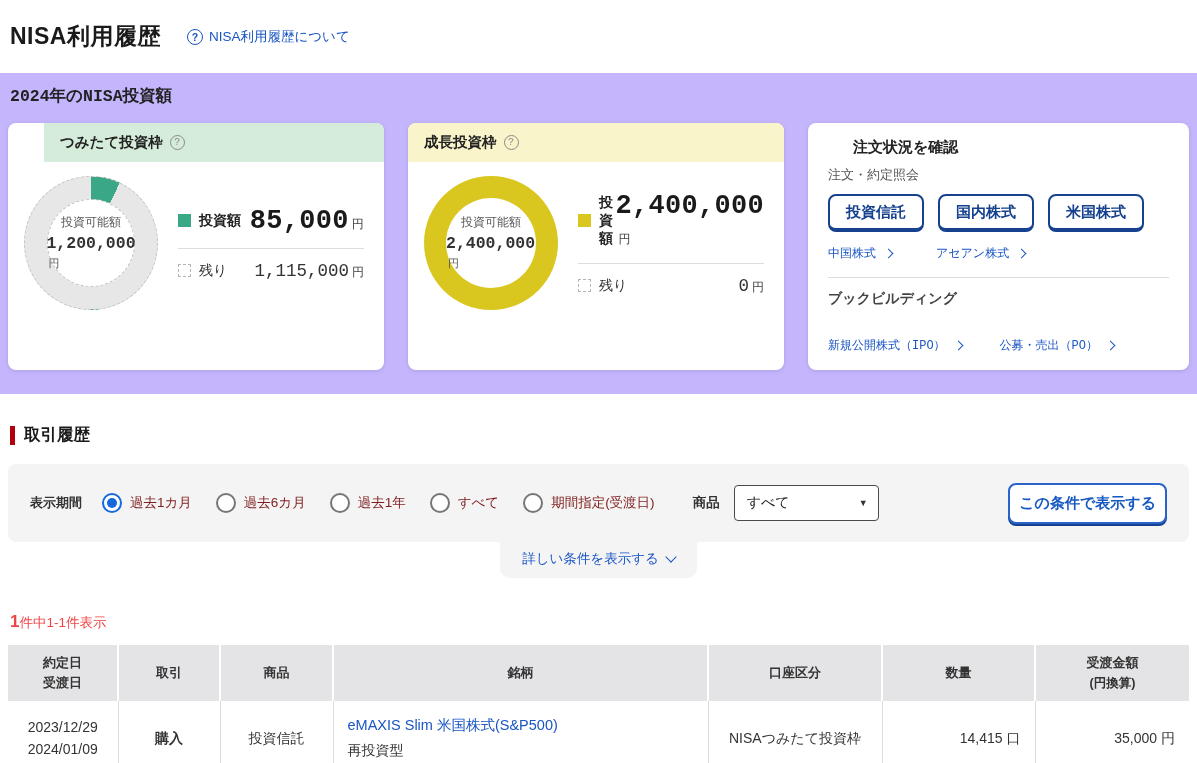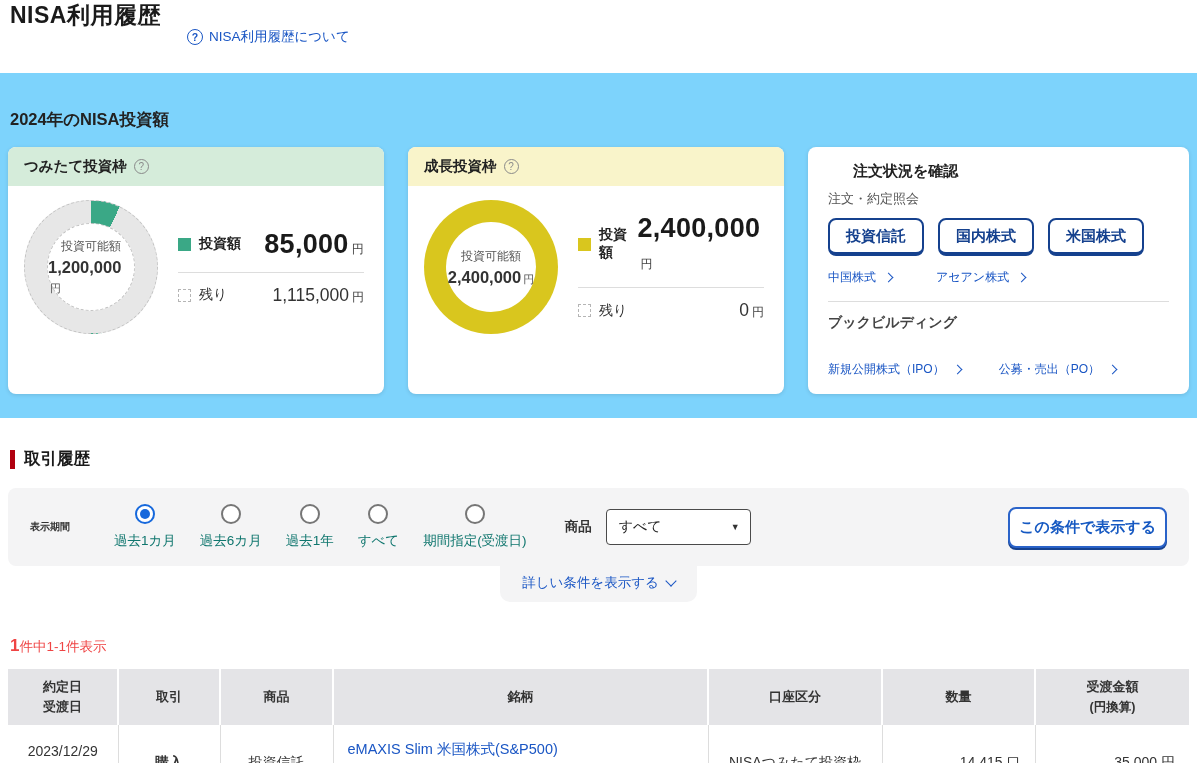--- a/index.html
+++ b/index.html
@@ -3,35 +3,35 @@
 <meta charset="utf-8">
 <style>
   * { box-sizing: border-box; }
   html,body { margin:0; padding:0; }
   body {
     width:1197px; min-height:763px; background:#ffffff;
     font-family:"Liberation Sans","DejaVu Sans",sans-serif;
     color:#333; font-size:14px;
   }
   
-  .page-header { height:73px; display:flex; padding:0 10px; gap:26px; }
+  .page-header { height:73px; display:flex; align-items:center; padding:0 10px; gap:26px; }
   .page-title { font-size:23px; font-weight:bold; color:#1a1a1a; letter-spacing:.5px; }
   .about-link { display:flex; align-items:center; gap:6px; color:#1a56c4; font-size:13.5px; cursor:pointer; text-decoration:none; }
   .qicon { width:16px; height:16px; border-radius:50%; border:1.4px solid currentColor;
            display:inline-flex; align-items:center; justify-content:center;
            font-size:10.5px; font-weight:bold; flex:0 0 auto; }
   
-  .summary-band { background:#7dd3fc; padding:32px 8px 24px; }
+  .summary-band { background:#c4b5fd; padding:8px 8px 24px;font-family:Liberation Mono, monospace; }
   .summary-heading { font-size:16.5px; font-weight:bold; color:#222; margin:4px 0 16px 2px; }
   .cards-row { display:flex; gap:24px; }
   .quota-card { width:376px; background:#fff; border-radius:8px; box-shadow:0 1px 4px rgba(0,0,0,.12); overflow:hidden; }
   .quota-card-header { padding:10px 16px; font-size:14.5px; font-weight:bold; color:#222;
                        display:flex; align-items:center; gap:7px; }
   .quota-card-header .qicon { color:#8a8a8a; font-weight:normal; width:15px; height:15px; font-size:10px; }
-  .hdr-green { background:#d5ecda; }
+  .hdr-green { background:#d5ecda;margin-left:36px; }
   .hdr-yellow { background:#f9f4ca; }
   .quota-card-body { display:flex; align-items:center; gap:20px; padding:14px 20px 20px 16px; }
   .donut { width:134px; height:134px; border-radius:50%; position:relative; flex:0 0 auto; }
   .donut.dashed-ring { border:1px dashed #c3c3c3; }
   .donut-hole { position:absolute; inset:22px; background:#fff; border-radius:50%;
                 display:flex; flex-direction:column; align-items:center; justify-content:center; }
   .donut.dashed-ring .donut-hole { border:1px dashed #c3c3c3; }
   .donut-label { font-size:12px; color:#555; margin-bottom:3px; }
   .donut-value { font-size:16.5px; font-weight:bold; color:#333; }
   .donut-value .u { font-size:11px; font-weight:normal; color:#555; margin-left:2px; }
@@ -62,22 +62,22 @@
             border-right:1.8px solid #1a56c4; transform:rotate(135deg); margin-top:-4px; }
   .orders-divider { border:none; border-top:1px solid #ddd; margin:15px 0 12px; }
   .bookbuilding-title { font-size:14px; color:#444; font-weight:bold; }
   .bb-links-row { display:flex; gap:38px; margin-top:29px; }
   
   .history-heading { display:flex; align-items:center; margin:30px 10px 0; }
   .red-bar { width:5px; height:19px; background:#b0000f; margin-right:9px; }
   .history-heading-text { font-size:16.5px; font-weight:bold; color:#1a1a1a; }
   .filter-panel { margin:18px 8px 0; background:#f4f4f5; border-radius:8px; height:78px;
                   display:flex; align-items:center; padding:0 22px; }
-  .filter-label { font-size:10px; font-weight:bold; color:#333; margin-right:44px; }
-  .radio-opt { display:flex; align-items:center; gap:8px; margin-right:24px; font-size:13.5px; color:#0f766e; cursor:pointer;flex-direction:column; }
+  .filter-label { font-size:13px; font-weight:bold; color:#333; margin-right:20px; }
+  .radio-opt { display:flex; align-items:center; gap:8px; margin-right:24px; font-size:13.5px; color:#7f1d1d; cursor:pointer; }
   .radio-circle { width:20px; height:20px; border-radius:50%; background:#fff; border:2px solid #767676;
                   flex:0 0 auto; display:flex; align-items:center; justify-content:center; }
   .radio-circle.checked { border-color:#1668dc; }
   .radio-dot { width:10px; height:10px; border-radius:50%; background:#1668dc; }
   .product-label { font-size:13.5px; font-weight:bold; color:#333; margin:0 14px 0 14px; }
   .select-box { width:145px; height:36px; background:#fff; border:1px solid #4a4a4a; border-radius:4px;
                 display:flex; align-items:center; justify-content:space-between; padding:0 10px 0 12px;
                 font-size:14px; color:#222; cursor:pointer; }
   .select-caret { font-size:9px; color:#333; }
   .apply-btn { margin-left:auto; background:#fff; color:#1659c2; font-size:15px; font-weight:bold;

